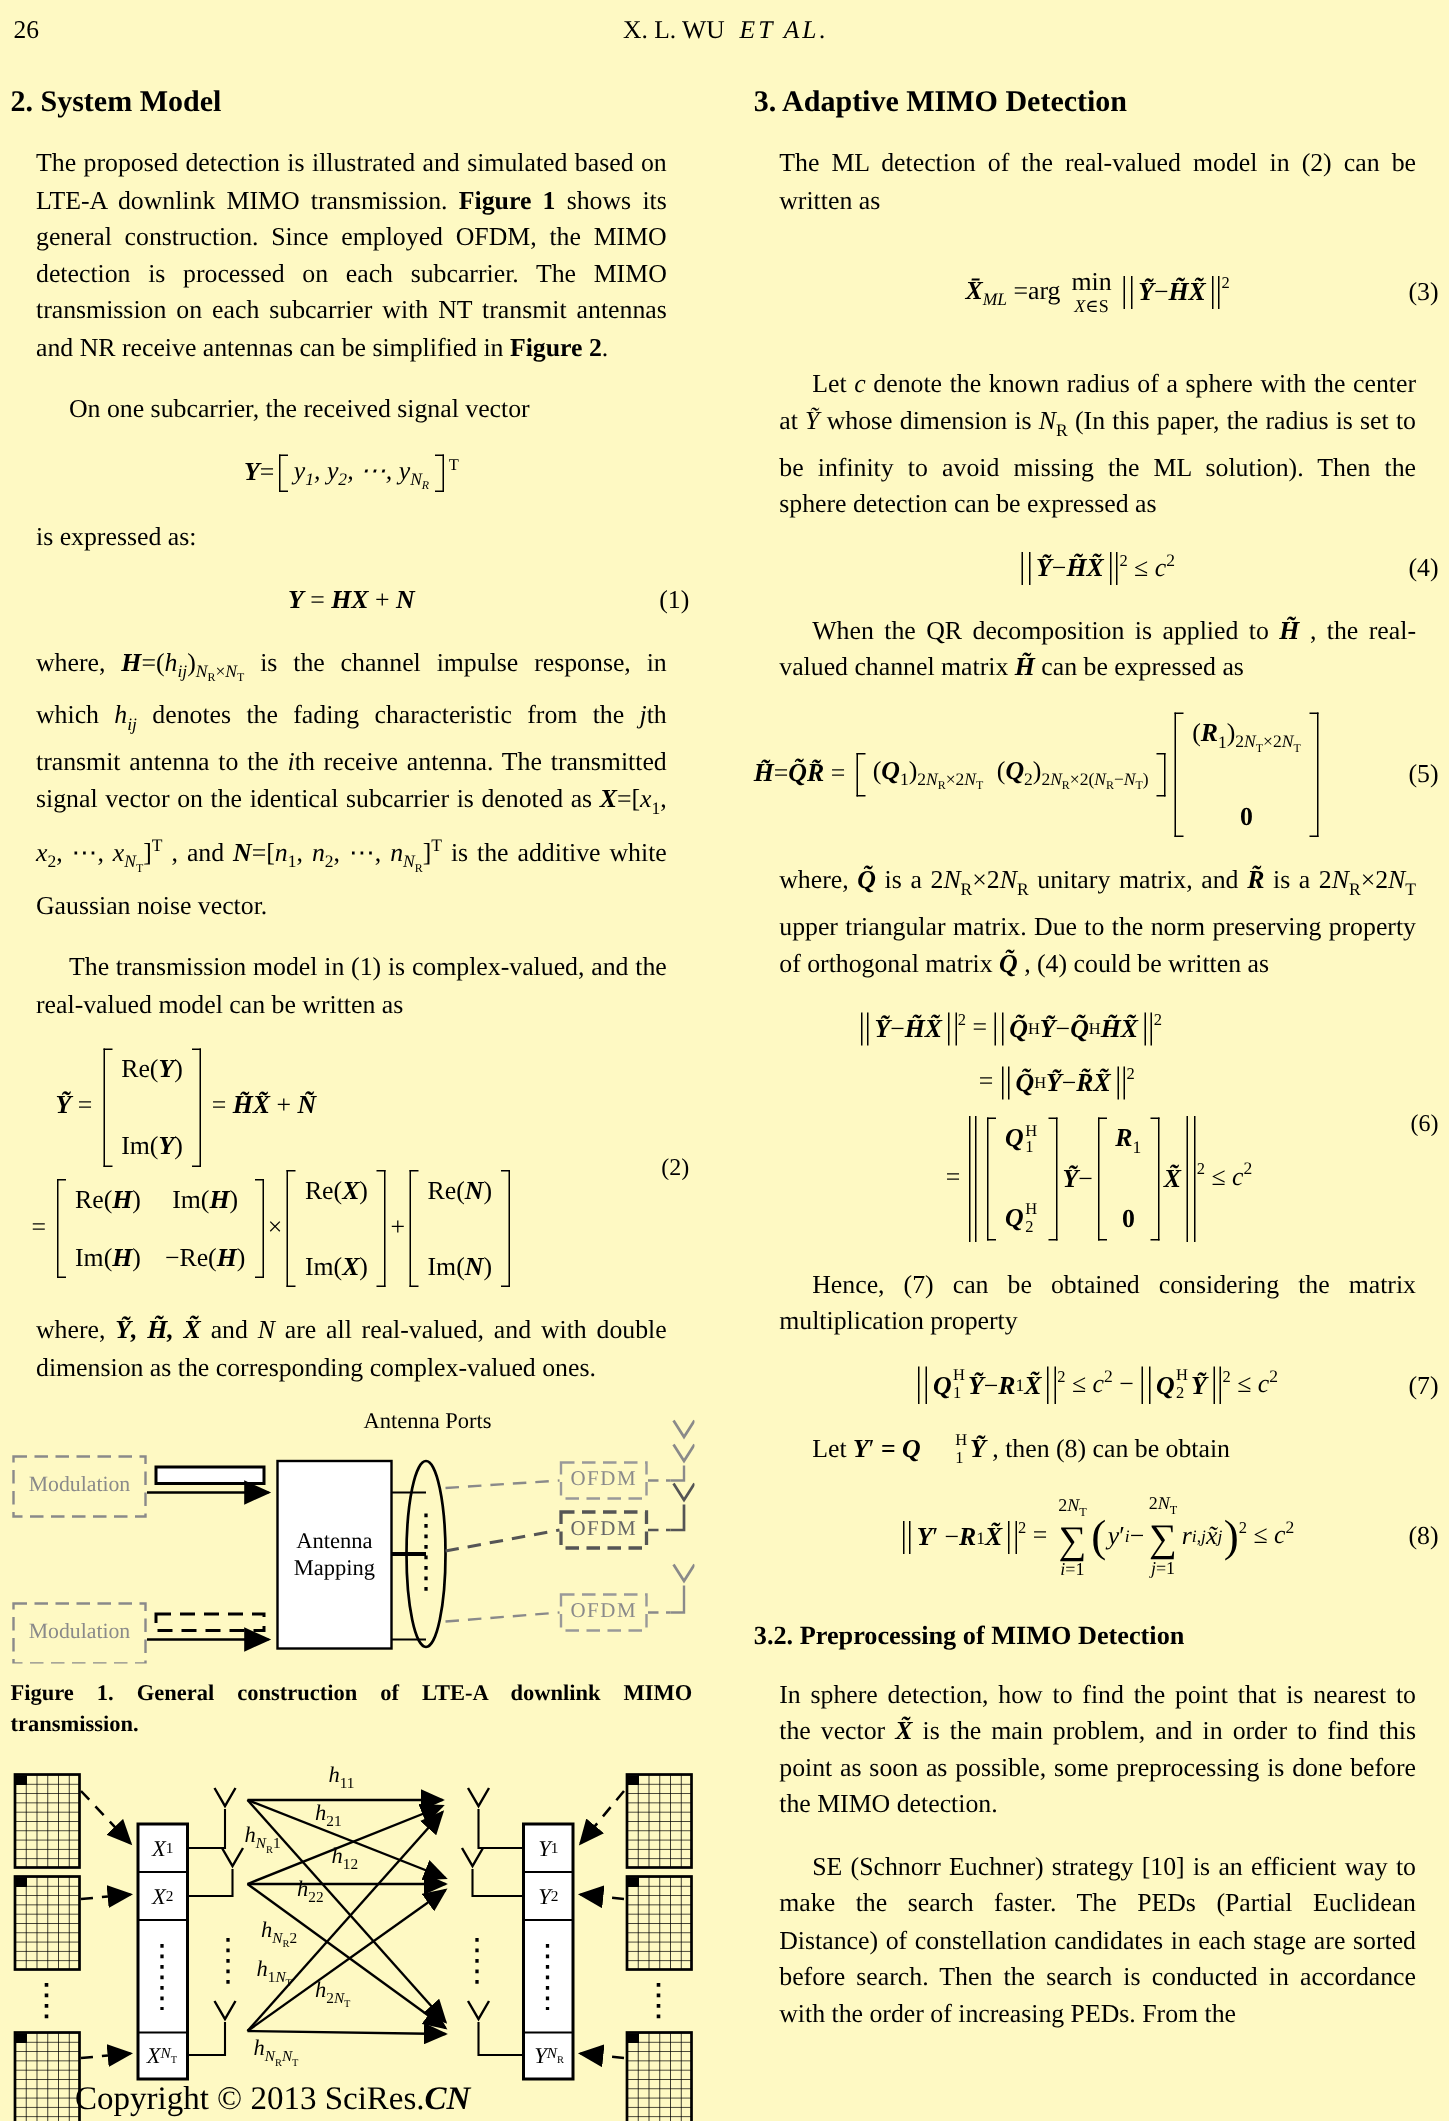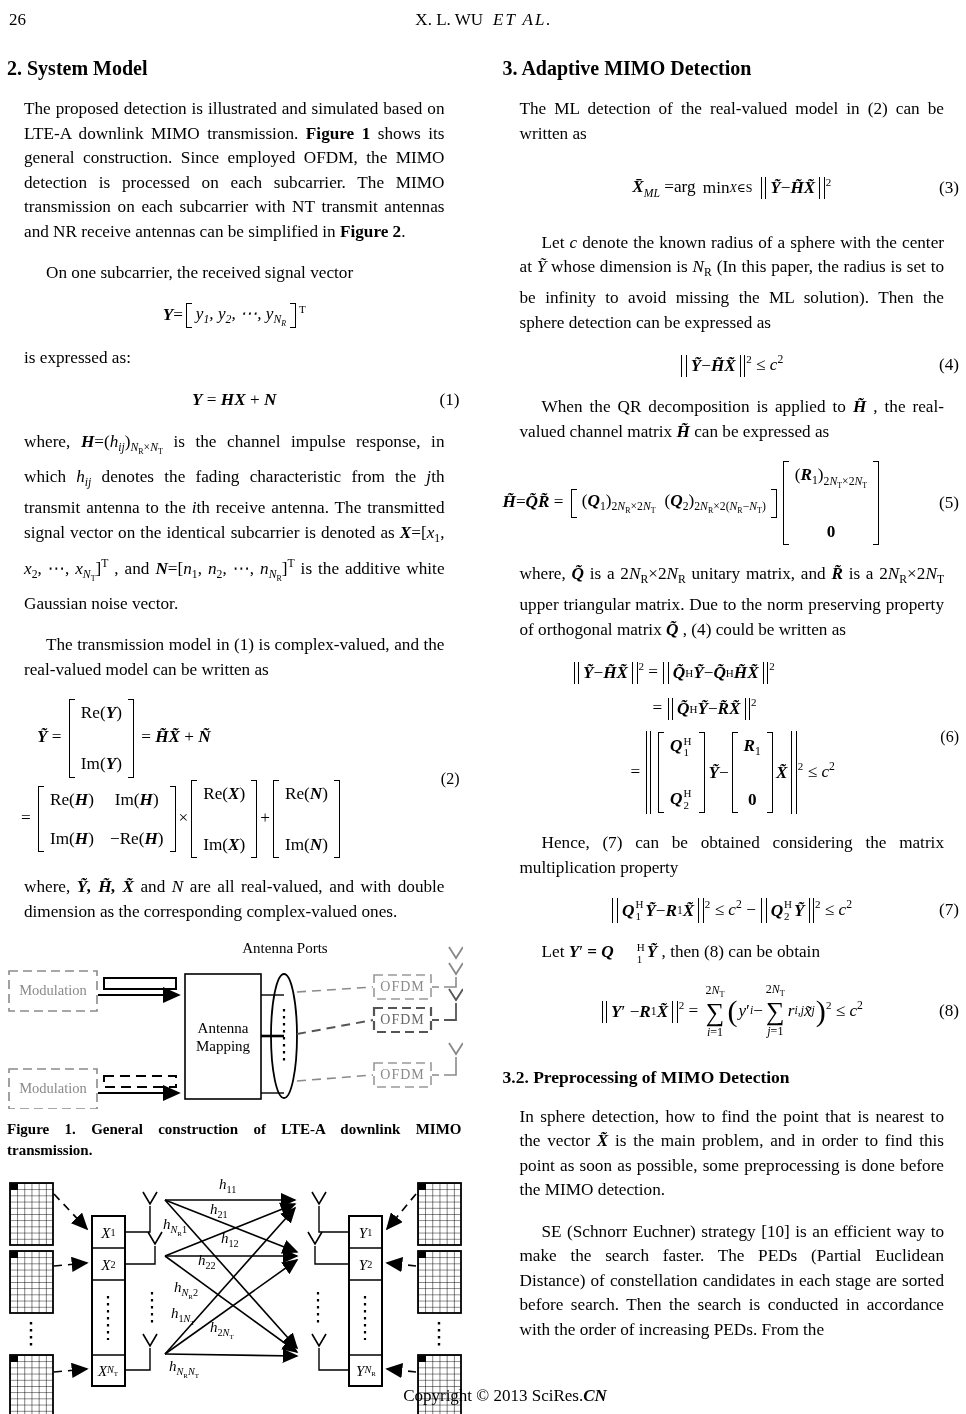--- a/index.html
+++ b/index.html
@@ -1,16 +1,16 @@
 <!DOCTYPE html>
 <html><head>
 <meta charset="utf-8">
 <style>
   html,body { margin:0; padding:0; background:#e8e8e8; }
-  .page { width:966px; height:1414px; background:#ffffff; color:#000; position:relative;
+  .page { width:966px; height:1414px; background:#fef9c3; color:#000; position:relative;
           box-sizing:border-box; padding:10px 5px 0 7px; overflow:hidden;
           font-family:"Liberation Serif","DejaVu Serif",serif; }
   
   .hdr { position:relative; height:22px; font-size:17px; }
   .hdr .pn { position:absolute; left:2px; top:0; }
   .hdr .rh { text-align:center; }
   .hdr .etal { font-style:italic; margin-left:10px; letter-spacing:2px; }
   
   .cols { display:flex; gap:41px; margin-top:24px; }
   .cl { width:456px; } .cr { width:460px; }
@@ -36,39 +36,39 @@
   .mcol { display:inline-flex; flex-direction:column; align-items:center; row-gap:2px; padding:2px 2px; line-height:1.35;gap:28px; }
   .mrow { display:inline-flex; align-items:center; padding:2px 1px; }
   .mg2  { display:inline-grid; grid-template-columns:auto auto; column-gap:14px; row-gap:3px; justify-items:center; padding:2px 2px; line-height:1.35;gap:16px; }
   .gap  { display:inline-block; width:9px; }
   .nr   { display:inline-flex; align-items:stretch; vertical-align:middle; margin:0 1px; }
   .nb   { width:3.5px; border-left:1.4px solid #000; border-right:1.4px solid #000; }
   .nbl  { margin-right:3px; } .nbr { margin-left:3px; }
   .nin  { display:inline-flex; align-items:center; padding:1px 1px; }
   .stk  { display:inline-flex; flex-direction:column; align-items:flex-start; vertical-align:middle;
           font-size:11px; line-height:1.05; margin:0 2px 0 1px; font-weight:normal; font-style:normal; }
-  .munder { display:inline-flex; flex-direction:row; align-items:center; vertical-align:middle; line-height:1.1; margin:16px 3px; }
+  .munder { display:inline-flex; flex-direction:column; align-items:center; vertical-align:middle; line-height:1.1; margin:16px 3px; }
   .munder .u { font-size:12px; }
   .sum  { display:inline-flex; flex-direction:column; align-items:center; vertical-align:middle; line-height:1; margin:0 3px; }
   .sum .t { font-size:12px; line-height:1.1; }
   .sum .s { font-size:26px; line-height:1; }
   .bigp { font-size:175%; line-height:0.9; vertical-align:middle; font-weight:normal; font-style:normal; }
   
   .fig { position:relative; }
   .fig1 { margin-top:16px; height:168px; }
   .fig2 { margin-top:16px; height:252px; }
   .fig svg { position:absolute; left:0; top:0; }
   .lbl { position:absolute; font-size:15px; line-height:1.2; }
   .lbl.c { display:flex; align-items:center; justify-content:center; text-align:center; }
   .gray { color:#8a8a8a; }
   .cap { font-size:15px; font-weight:bold; line-height:20.5px; text-align:justify; margin:10px 0 0 0; }
   .cap.center { text-align:center; }
   .flbl { position:absolute; font-size:15px; font-style:normal; }
   
-  .ftr { position:absolute; left:7px; right:6px; top:1386px; display:flex; justify-content:center; font-size:17px;margin-left:43px; }
+  .ftr { position:absolute; left:7px; right:6px; top:1386px; display:flex; justify-content:flex-start; font-size:22px;margin-left:43px; }
   .ftr .jr { font-style:italic; font-weight:bold; }
 </style>
 </head>
 <body>
 
 <div class="page">
 
   <div class="hdr">
     <span class="pn">26</span>
     <div class="rh">

